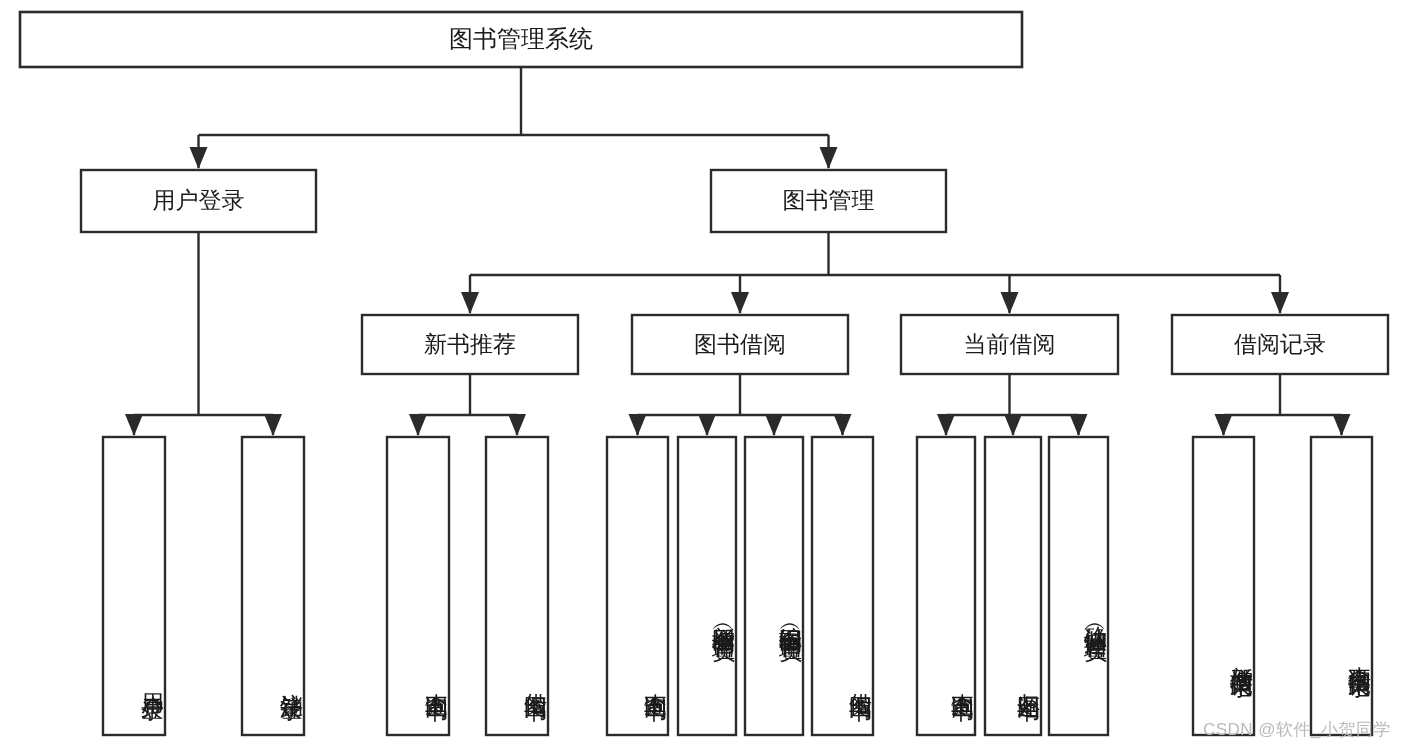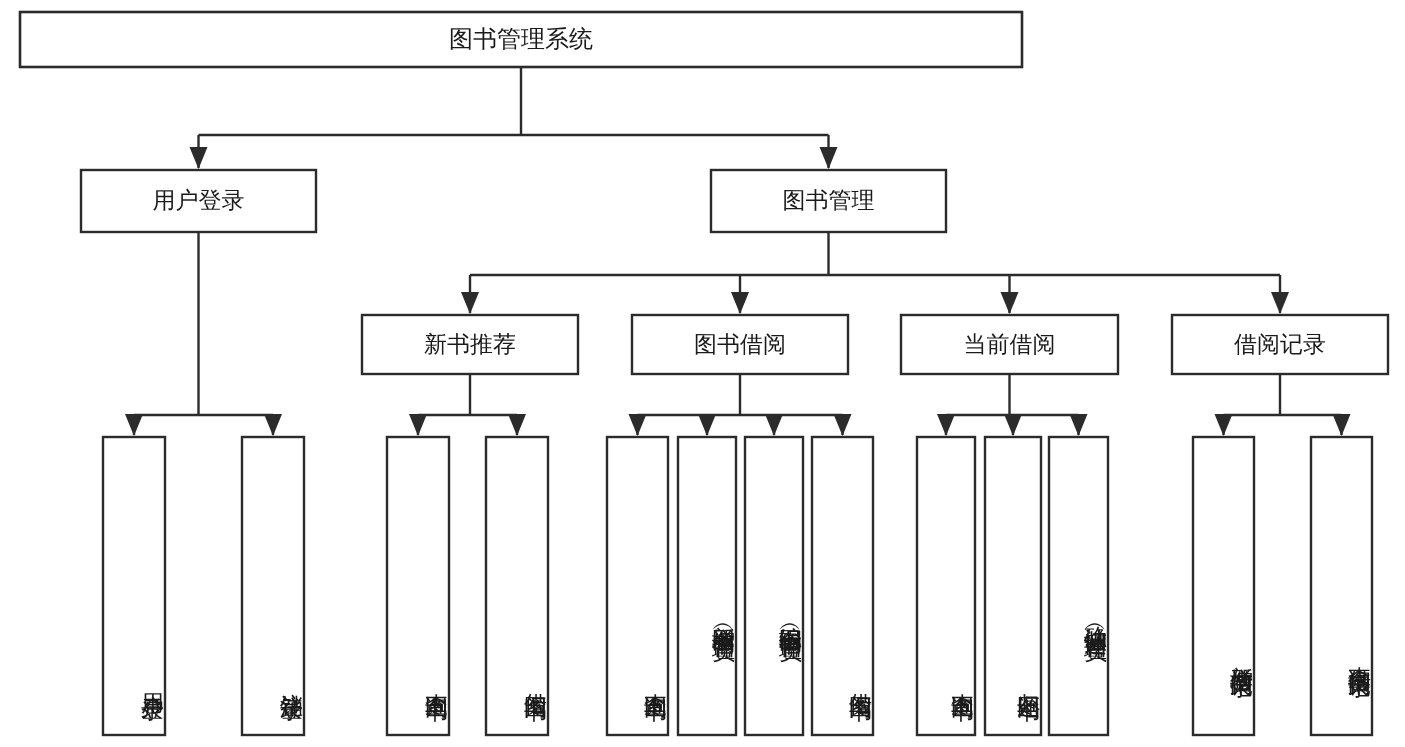--- a/index.html
+++ b/index.html
@@ -184,13 +184,14 @@
       <div class="leaf-label-wrap" style="left: 678px; top: 443px; width: 58px; height: 286px; padding-top: 31px;">新增图书（管理员）</div>
       <div class="leaf-label-wrap" style="left: 745px; top: 443px; width: 58px; height: 286px; padding-top: 31px;">编辑图书（管理员）</div>
       <div class="leaf-label-wrap" style="left: 812px; top: 443px; width: 61px; height: 286px; padding-top: 93px;">借阅图书</div>
       <div class="leaf-label-wrap" style="left: 917px; top: 443px; width: 58px; height: 286px; padding-top: 93px;">查询图书</div>
       <div class="leaf-label-wrap" style="left: 985px; top: 443px; width: 56px; height: 286px; padding-top: 93px;">归还图书</div>
       <div class="leaf-label-wrap" style="left: 1049px; top: 443px; width: 59px; height: 286px; padding-top: 31px;">确认归还（管理员）</div>
       <div class="leaf-label-wrap" style="left: 1193px; top: 443px; width: 61px; height: 286px; padding-top: 68px;">新增借阅记录</div>
       <div class="leaf-label-wrap" style="left: 1311px; top: 443px; width: 61px; height: 286px; padding-top: 68px;">查询借阅记录</div>
     </div>
 
+  <div class="watermark">CSDN @软件_小贺同学</div>
 </div>
 
 </body></html>

